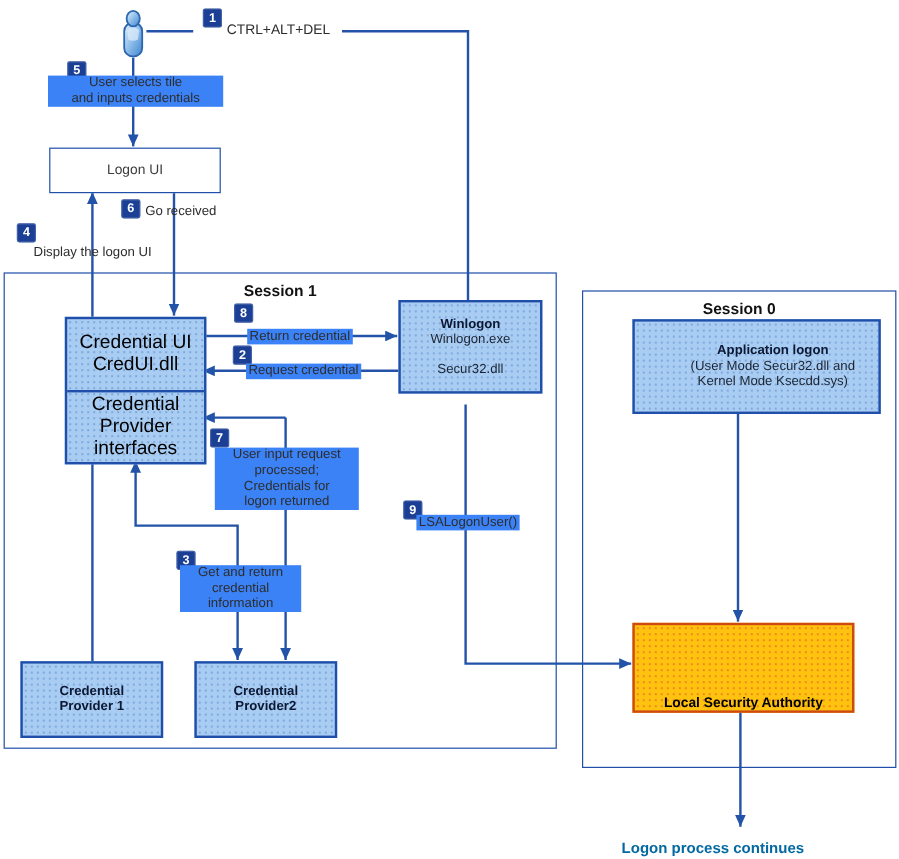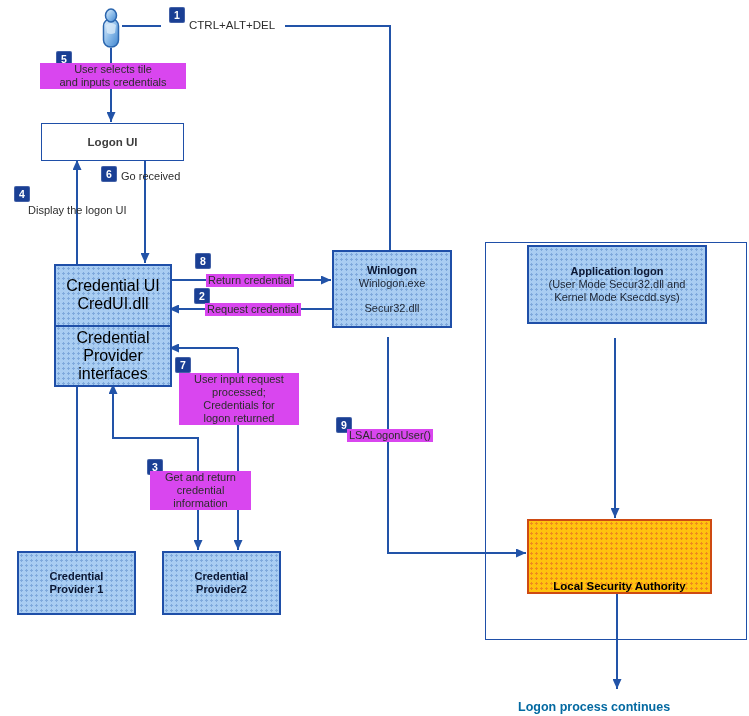--- a/index.html
+++ b/index.html
@@ -44,33 +44,36 @@
     display:flex; align-items:flex-end; justify-content:center; text-align:center;
     font-weight:bold; font-size:11.5px; color:#000; }
 
   
   .badge { position:absolute; z-index:3; width:16px; height:16px; background:#1A3F94;
     color:#fff; font-size:10.5px; font-weight:bold; display:flex; align-items:center;
     justify-content:center; border-radius:2px; box-shadow:inset 0 0 0 1px rgba(255,255,255,0.18); }
 
   
   .lbl { position:absolute; z-index:3; font-size:11px; color:#2d2d2d; line-height:13px; }
-  .bg { background:#d946ef; padding:0 2px; }
+  .bg { background:#3b82f6; padding:0 2px; }
   .center { text-align:center; }
   .pre { white-space:pre-line; }
 
   .footer-label { position:absolute; z-index:3; font-weight:bold; font-size:12.5px; color:#0369a1; text-align:left; }
 
   .user-icon { position:absolute; z-index:2; }
 </style>
 </head>
 <body>
 
 <div class="canvas">
 
+  <div class="session" style="left:3px; top:227px; width:459px; height:395px;">
+    <div class="session-title">Session 1</div>
+  </div>
   <div class="session" style="left:485px; top:227px; width:260px; height:396px;margin-top:15px;">
     <div class="session-title">Session 0</div>
   </div>
 
   <svg class="connectors" width="749" height="716" viewBox="0 0 749 716">
     <defs>
       <marker id="arr" markerWidth="10" markerHeight="9" refX="10" refY="4.5" orient="auto-start-reverse" markerUnits="userSpaceOnUse">
         <path d="M0,0 L10,4.5 L0,9 Z" fill="#2253A8"></path>
       </marker>
     </defs>
@@ -98,21 +101,21 @@
         <stop offset="0" stop-color="#e8f3fd"></stop>
         <stop offset="0.5" stop-color="#8dbdea"></stop>
         <stop offset="1" stop-color="#3f84cf"></stop>
       </linearGradient>
     </defs>
     <rect x="4.5" y="11" width="15" height="28" rx="7" fill="url(#ug)" stroke="#2b66ae" stroke-width="1.5"></rect>
     <ellipse cx="12" cy="7.5" rx="5.5" ry="6.5" fill="url(#ug)" stroke="#2b66ae" stroke-width="1.5"></ellipse>
     <path d="M7,17 q5,-4 10,0 l-1,8 q-4,2 -8,0 Z" fill="#dcecfa" opacity="0.75"></path>
   </svg>
 
-  <div class="logon-ui" style="left:41px; top:123px; width:141px; height:36px;font-weight:bold;">
+  <div class="logon-ui" style="left:41px; top:123px; width:141px; height:36px;">
     <span>Logon UI</span>
   </div>
 
   <div class="credstack bluefill" style="left:54px; top:264px; width:114px; height:119px;justify-content:space-between;">
     <div class="cell">
       <div class="t">Credential UI</div>
       <div class="s">CredUI.dll</div>
     </div>
     <div class="cell">
       <div class="t pre">Credential
@@ -130,21 +133,21 @@
 
   <div class="box b2 bluefill" style="left:17px; top:551px; width:115px; height:60px;">
     <div class="t pre">Credential
 Provider 1</div>
   </div>
   <div class="box b2 bluefill" style="left:162px; top:551px; width:115px; height:60px;">
     <div class="t pre">Credential
 Provider2</div>
   </div>
 
-  <div class="box b2 bluefill" style="left:527px; top:245px; width:176px; height:75px;">
+  <div class="box b2 bluefill" style="left:527px; top:266px; width:176px; height:75px;padding-left:27px;">
     <div class="t">Application logon</div>
     <div class="s pre">(User Mode Secur32.dll and
 Kernel Mode Ksecdd.sys)</div>
   </div>
 
   <div class="lsa-box" style="left:527px; top:519px; width:181px; height:71px;">
     <span>Local Security Authority</span>
   </div>
 
   <div class="badge" style="left:169px; top:7px;">1</div>

